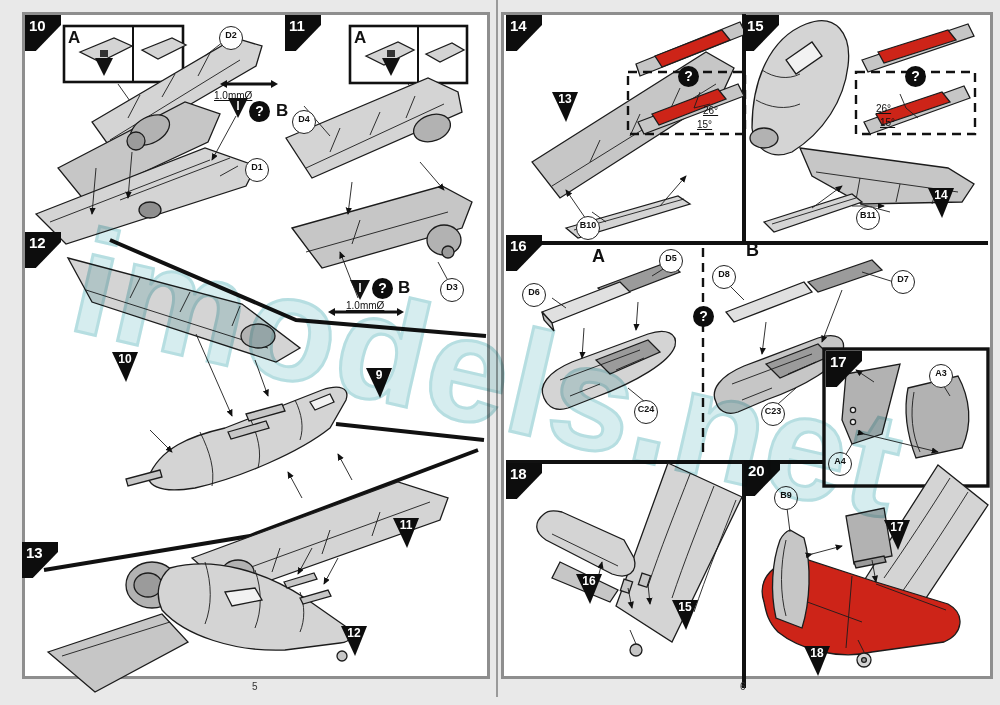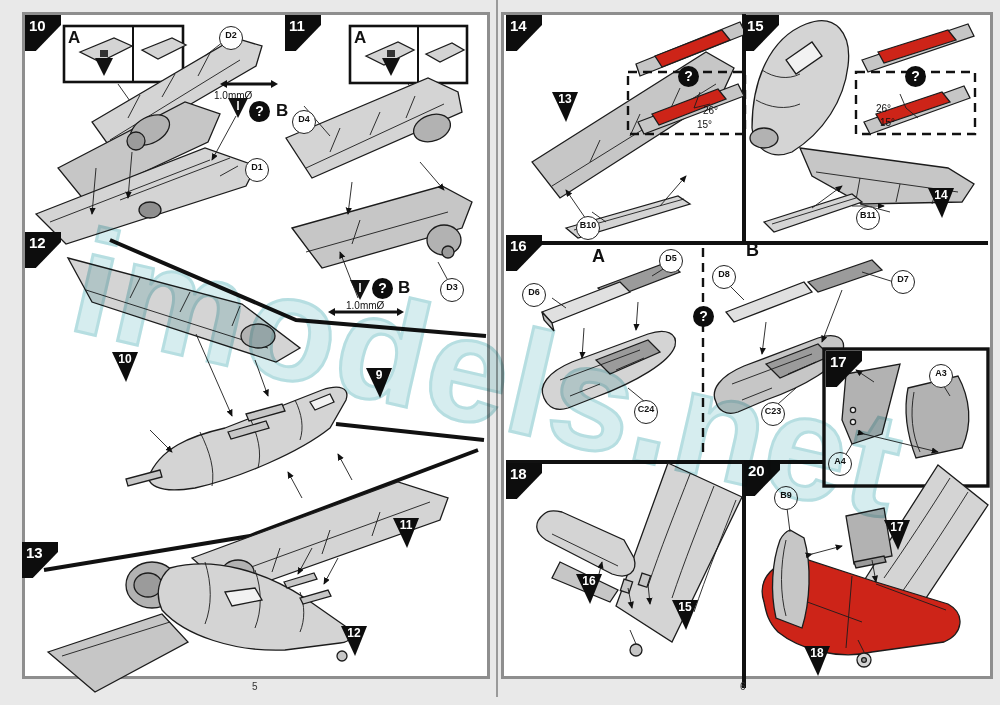--- a/index.html
+++ b/index.html
@@ -26,21 +26,21 @@
     font-weight:bold;font-size:12px;text-align:center;line-height:14px;
     clip-path:polygon(0 0,100% 0,54% 100%);z-index:4;}
   .part-label{position:absolute;width:24px;height:24px;border:1.6px solid #222;border-radius:50%;
     background:#fff;color:#111;font-weight:bold;font-size:9px;text-align:center;line-height:16px;
     z-index:4;box-sizing:border-box;}
   .qmark{position:absolute;width:21px;height:21px;border-radius:50%;background:#0d0d0d;color:#fff;
     font-weight:bold;font-size:14px;text-align:center;line-height:21px;z-index:4;}
   .txt{position:absolute;color:#111;z-index:4;white-space:nowrap;}
   .big{font-weight:bold;font-size:17px;}
   .opt{font-weight:bold;font-size:18px;}
-  .small{font-size:10px;}
+  .small{font-size:10px;text-decoration:underline;}
   .pgnum{position:absolute;font-size:10px;color:#333;z-index:4;}
   #watermark{position:absolute;left:96px;top:196px;z-index:5;pointer-events:none;
     font-size:148px;font-weight:bold;letter-spacing:2px;color:#cfeaec;
     -webkit-text-stroke:3px #a9d8dc;transform:rotate(13deg);transform-origin:left top;
     mix-blend-mode:multiply;opacity:.85;}
 </style>
 </head>
 <body>
 
 <div class="page" id="pageL"></div>

